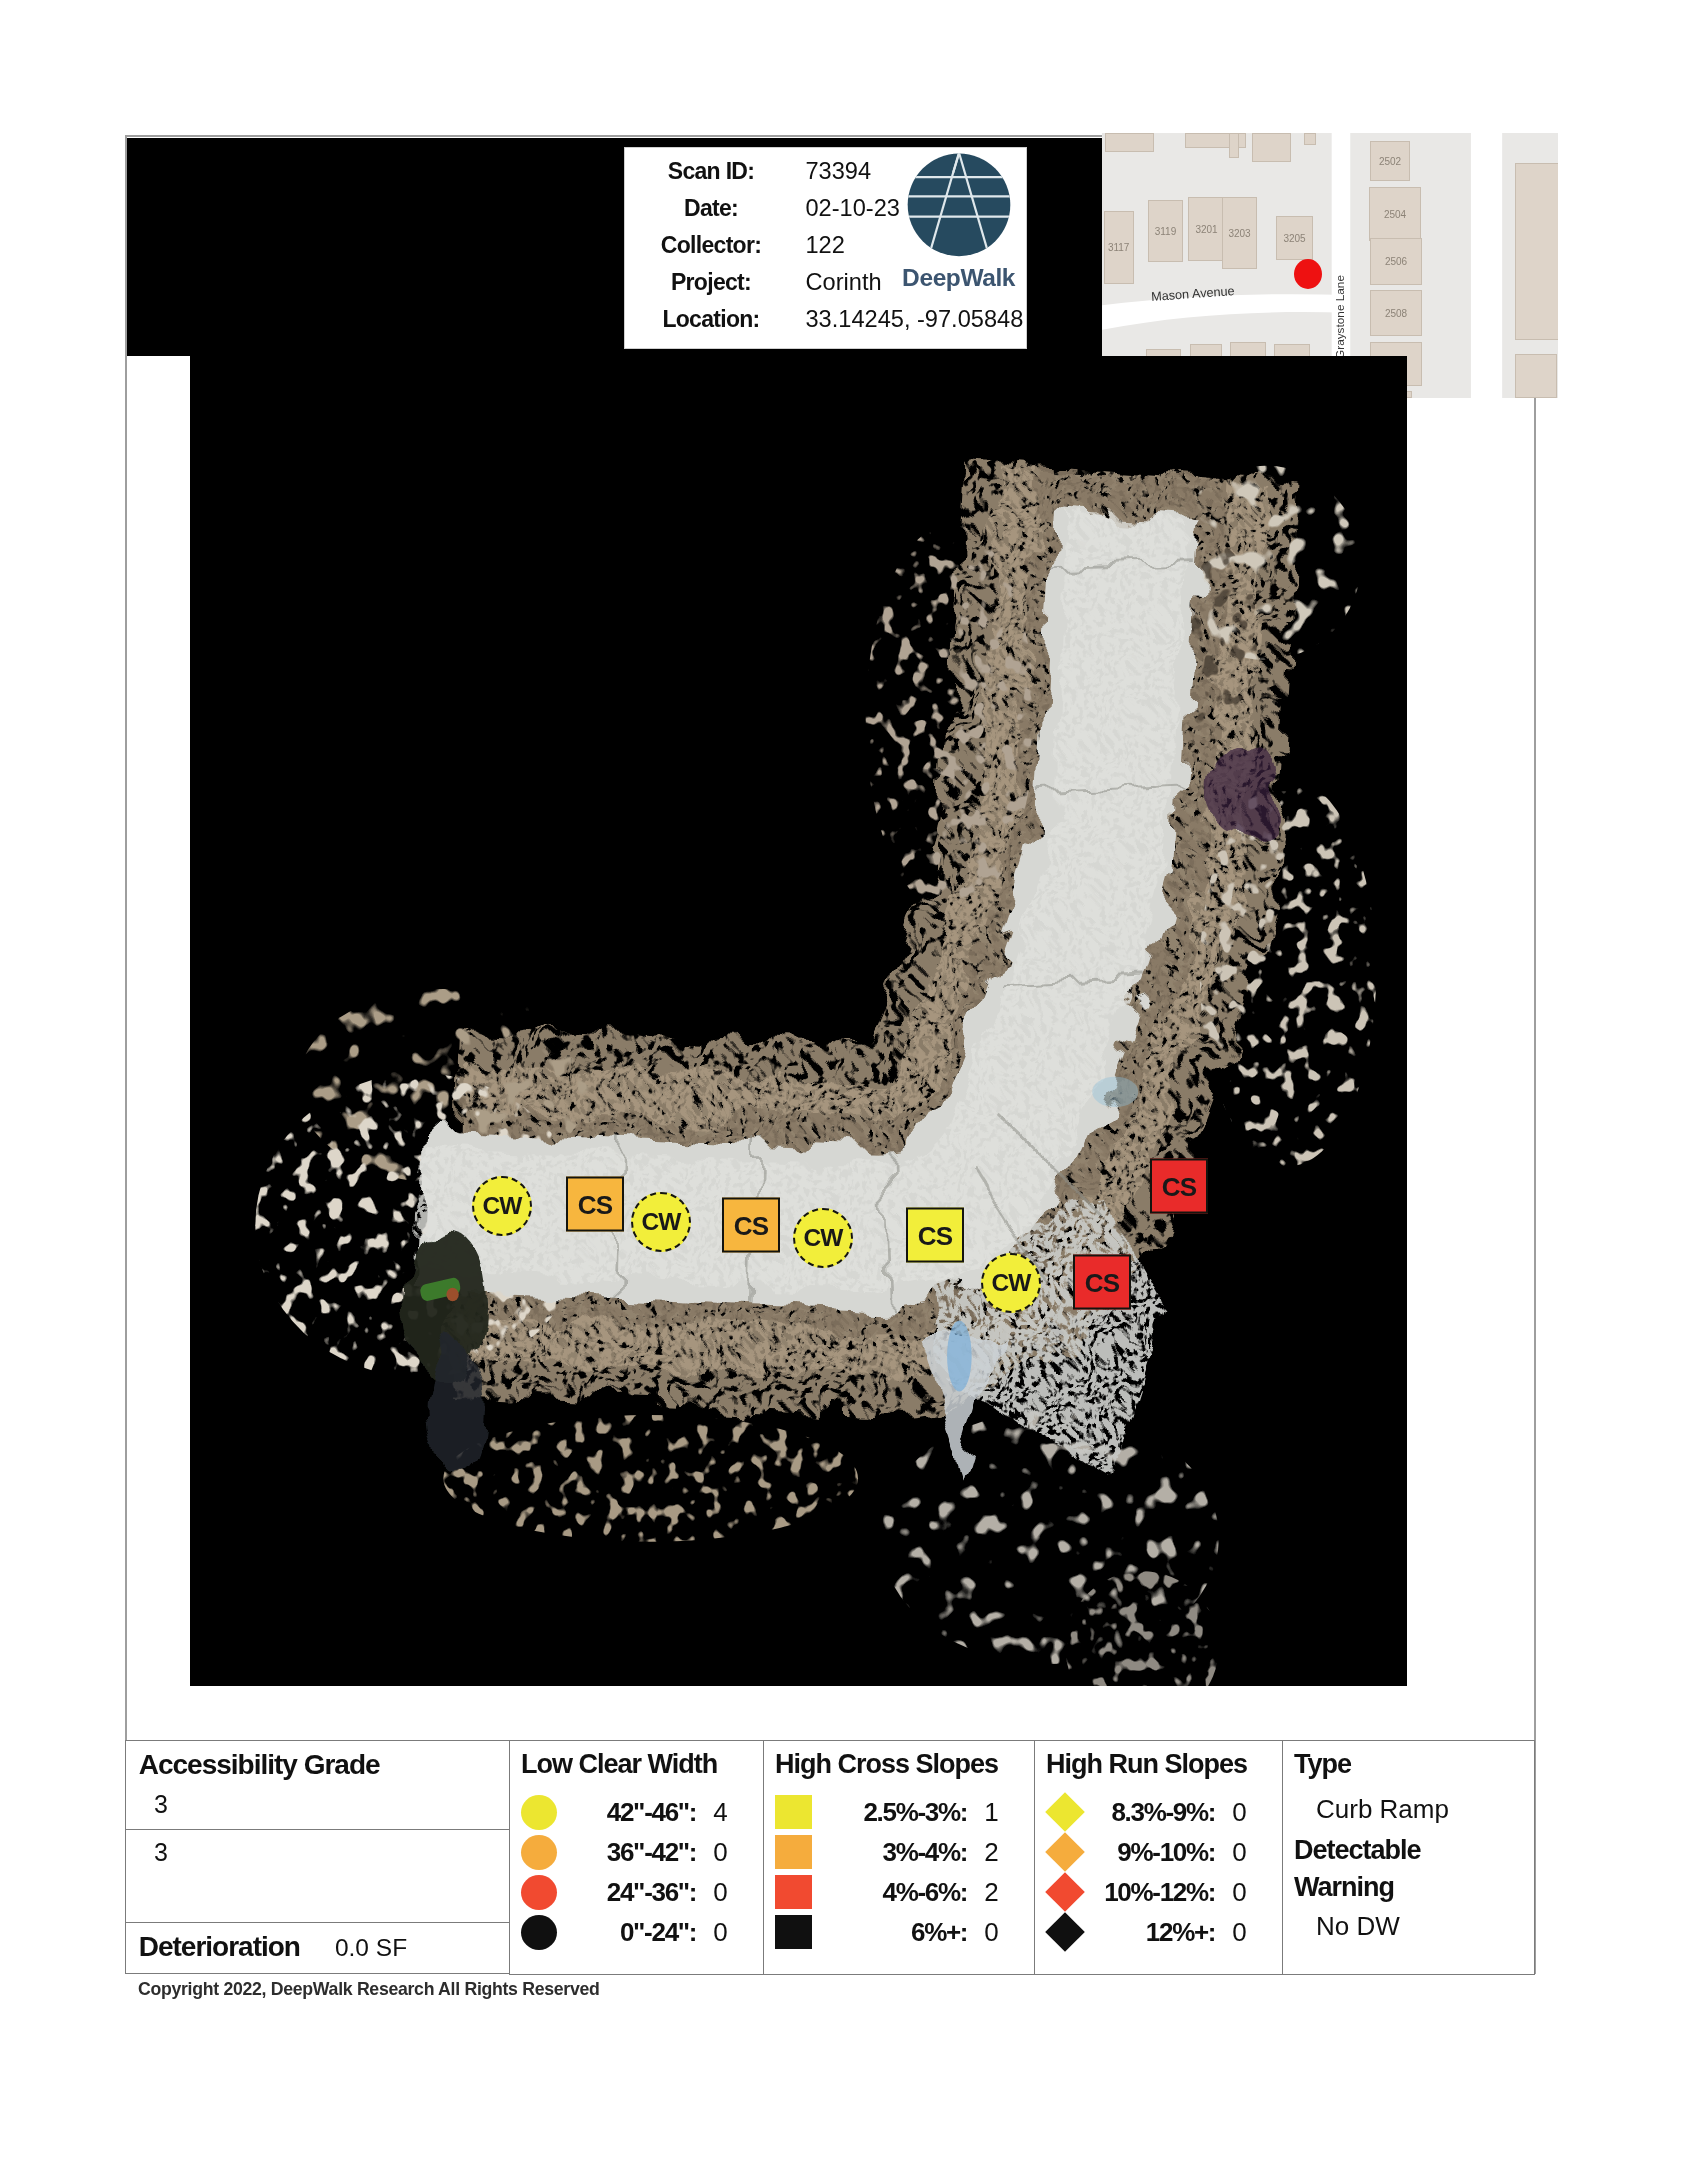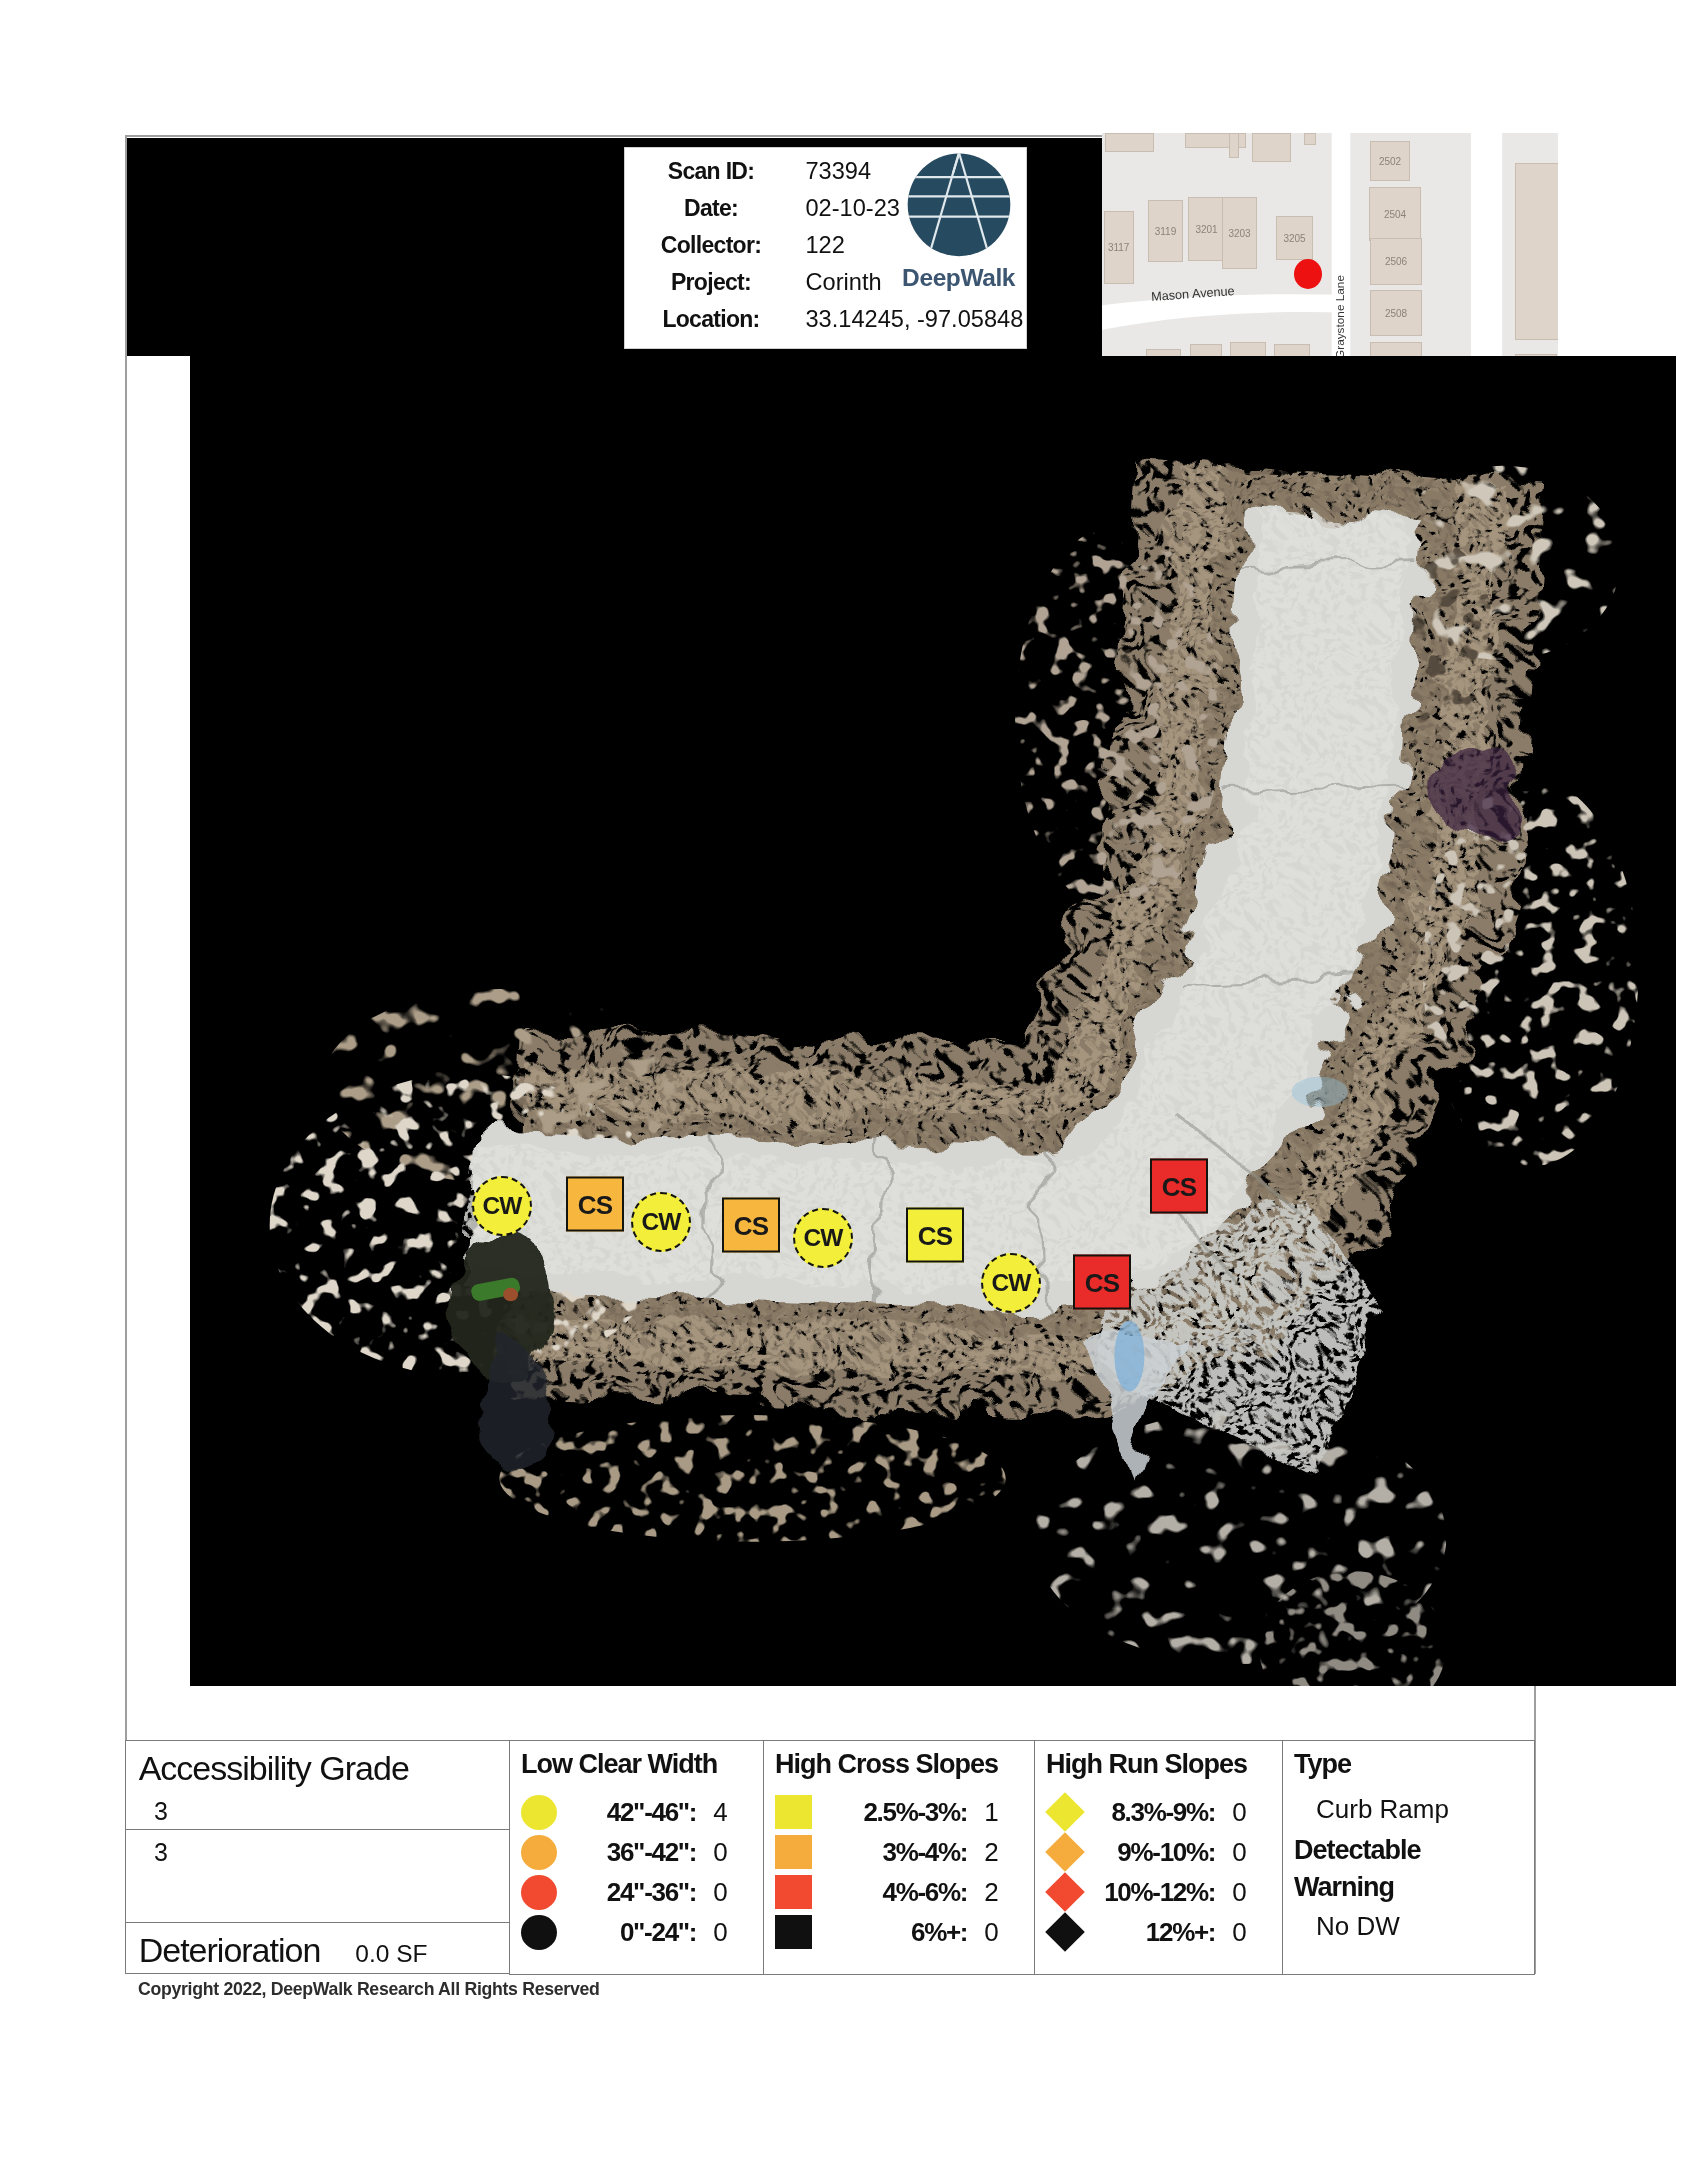--- a/index.html
+++ b/index.html
@@ -13,29 +13,29 @@
   .ilabel{width:162px;text-align:center;font-weight:700;font-size:23px;letter-spacing:-0.7px;}
   .ival{padding-left:13.5px;font-size:23.6px;white-space:nowrap;}
   .logo{position:absolute;right:8.4px;top:3.4px;width:118px;text-align:center;}
   .logo-text{font-weight:700;font-size:24.5px;color:#3c5570;letter-spacing:-0.4px;margin-top:3.4px;}
   
   .map{position:absolute;left:1102px;top:133px;width:456px;height:265px;background:#e9e8e6;overflow:hidden;}
   .bld{position:absolute;background:#ded4c9;border:0.8px solid #c8bdb0;box-sizing:border-box;display:flex;align-items:center;justify-content:center;font-size:10px;color:#8c8377;}
   .street-label{position:absolute;color:#333;font-size:12.7px;white-space:nowrap;}
   .map-dot{position:absolute;width:28px;height:30px;border-radius:50%;}
   
-  .image-area{position:absolute;left:190px;top:356px;width:1486px;height:1330px;background:#000;overflow:hidden;}
+  .image-area{position:absolute;left:190px;top:356px;width:1217px;height:1330px;background:#000;overflow:hidden;}
   .cloud{position:absolute;left:0;top:0;width:100%;height:100%;}
   .mk{position:absolute;display:flex;align-items:center;justify-content:center;font-weight:700;color:#191919;transform:translate(-50%,-50%);box-sizing:border-box;line-height:1;}
   .mk.circle{width:60px;height:60px;border-radius:50%;border:2.5px dashed #14140e;font-size:24.5px;letter-spacing:-0.8px;}
   .mk.square{width:58px;height:55px;border:2.5px solid #14140e;font-size:26px;letter-spacing:-0.8px;}
   
   .cell{position:absolute;background:#fff;border:1.7px solid #7b7b7b;box-sizing:border-box;}
   .panel-title{font-weight:700;font-size:27px;letter-spacing:-1px;padding:8.4px 0 0 11px;white-space:nowrap;}
-  .grade-label{font-weight:400;font-size:34px;letter-spacing:-1px;padding:8.4px 0 0 12.7px;}
+  .grade-label{font-weight:700;font-size:28px;letter-spacing:-1px;padding:8.4px 0 0 12.7px;}
   .grade-value{font-size:25px;padding:8.4px 0 0 28px;}
   .det-row{display:flex;align-items:baseline;padding:7.6px 0 0 12.7px;}
   .det-row .v{font-size:24.5px;margin-left:35px;font-weight:400;letter-spacing:0;}
   .lrow{display:flex;align-items:center;height:40px;padding:0 11.8px 0 11px;}
   .lrows{margin-top:11.8px;}
   .licon-wrap{width:44px;display:flex;align-items:center;justify-content:flex-start;}
   .lg-circle{width:36px;height:35px;border-radius:50%;}
   .lg-square{width:37px;height:34px;}
   .lg-diamond{width:28px;height:28px;transform:rotate(45deg);margin-left:5px;}
   .lrange{flex:1;text-align:right;font-weight:700;font-size:26px;letter-spacing:-1.3px;white-space:nowrap;}

